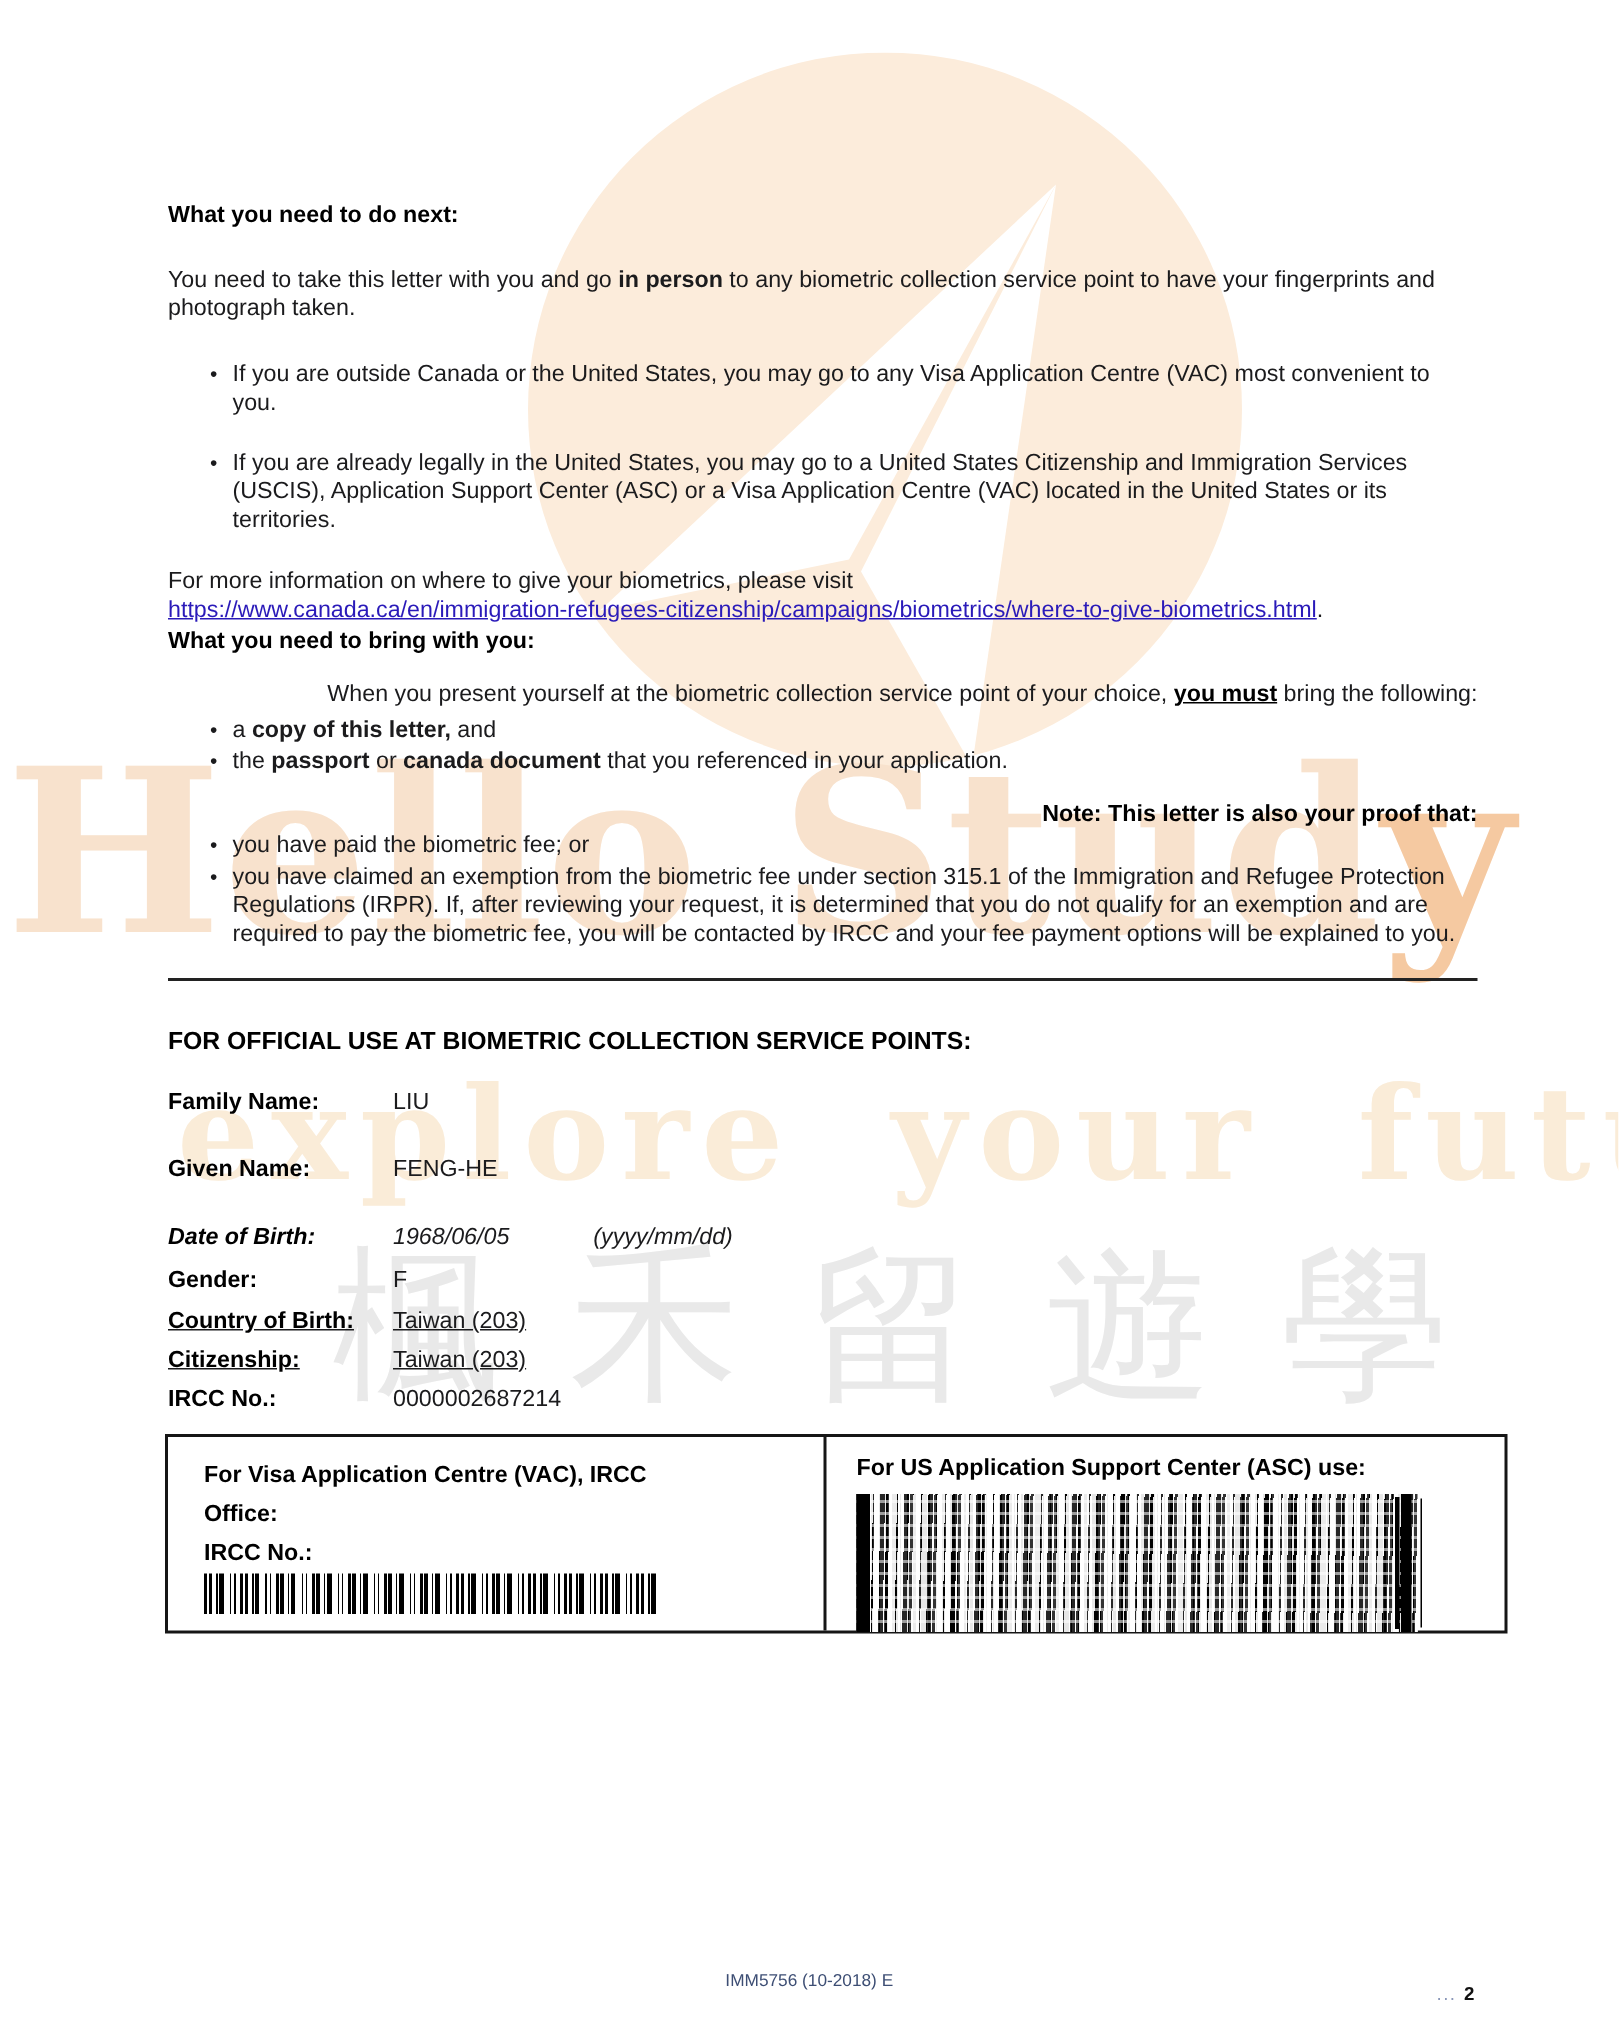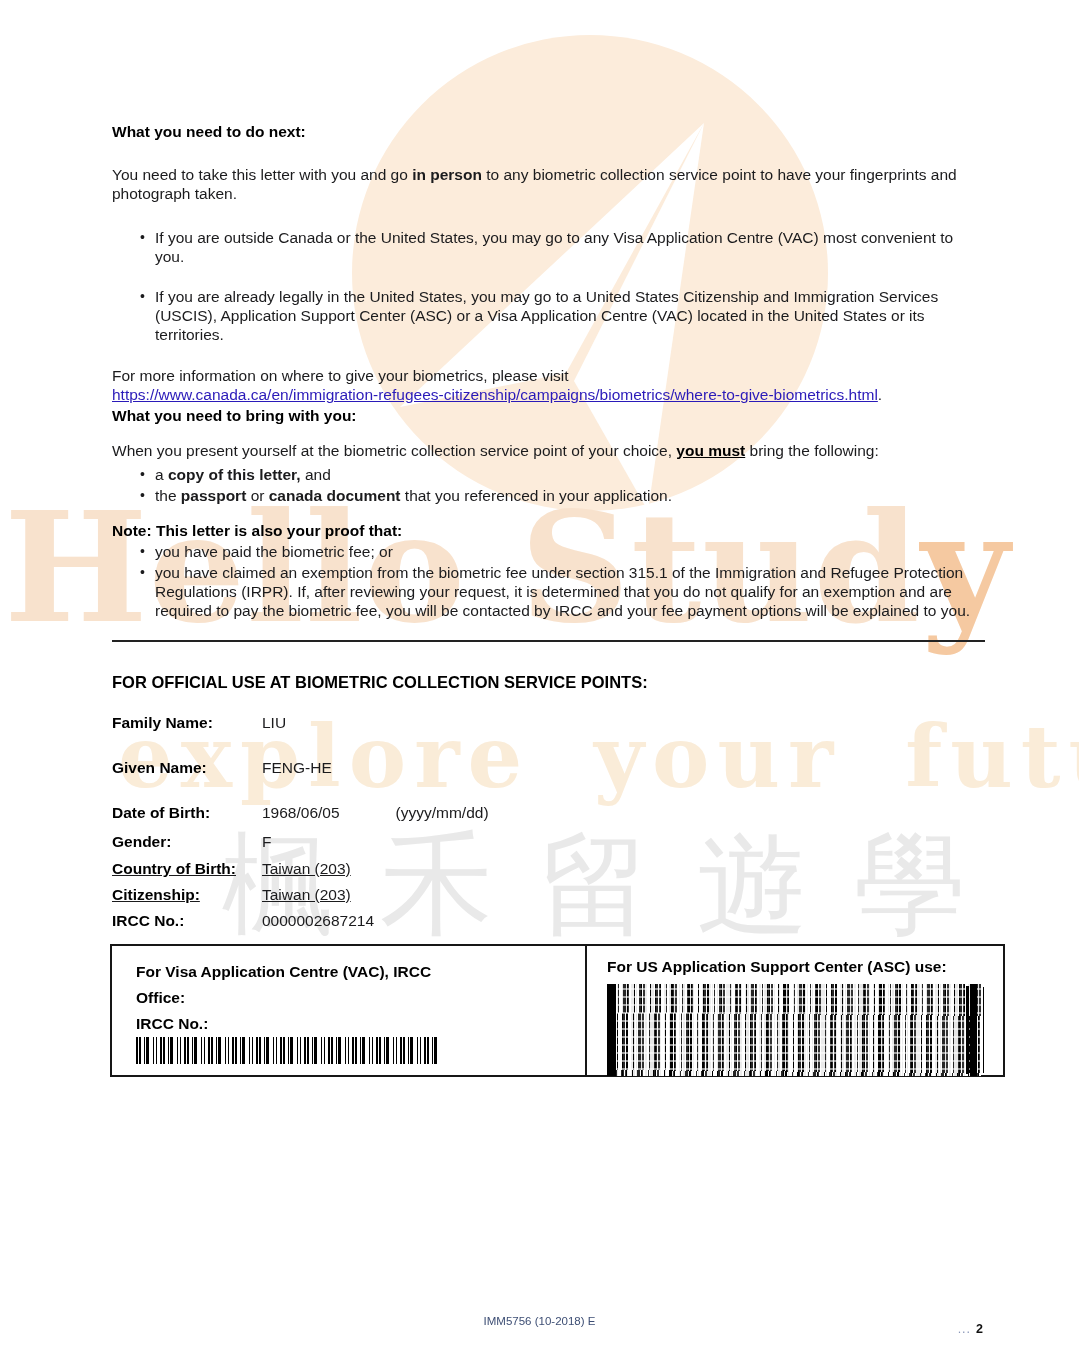--- a/index.html
+++ b/index.html
@@ -21,38 +21,38 @@
     left:118px; top:714px; font-family:"DejaVu Serif", serif; font-weight:bold;
     font-size:86px; line-height:1; letter-spacing:8px; word-spacing:26px;
     white-space:nowrap; color:#faecd8;
   }
   .wm-cjk {
     left:222px; top:828px; font-family:"DejaVu Sans", sans-serif;
     font-size:112px; line-height:1; letter-spacing:46px; white-space:nowrap;
     color:#e9e9e9;
   }
   
-  .content { position:absolute; left:112px; top:0; width:873px; z-index:2; font-size:15.5px; line-height:19px; }
+  .content { position:absolute; left:112px; top:12px; width:873px; z-index:2; font-size:15.5px; line-height:19px; }
   .hd { font-weight:bold; color:#000; }
   .mt122{margin-top:122px;} .mt31{margin-top:31px;} .mt25{margin-top:25px;}
-  .mt24{margin-top:24px;} .mt22{margin-top:22px;} .mt18{margin-top:2px;} .mt16{margin-top:16px;}
-  .mt14{margin-top:14px;gap:36px;} .mt5{margin-top:5px;} .mt2{margin-top:2px;}
+  .mt24{margin-top:24px;} .mt22{margin-top:22px;} .mt18{margin-top:2px;} .mt16{margin-top:16px;text-align:right;}
+  .mt14{margin-top:14px;} .mt5{margin-top:5px;} .mt2{margin-top:2px;}
   .bullet { display:flex; padding-left:28px; }
   .bullet + .bullet { margin-top:21px; }
   .blist-tight .bullet + .bullet { margin-top:2px; }
   .dot { flex:none; width:15px; font-size:14px; }
   .btxt { flex:1; }
   a.doc-link { color:#2a1ab9; text-decoration:underline; }
   .ul-bold { font-weight:bold; text-decoration:underline; color:#000; }
   .sep { height:2px; background:#222; margin-top:20px; }
   .official-hd { font-size:16.5px; margin-bottom:21px; }
   .field { display:flex; }
   .flabel { flex:none; width:150px; font-weight:bold; color:#000; }
   .fsuffix { margin-left:56px; }
-  .mb26{margin-bottom:26px;} .mb10{margin-bottom:10px;} .mb8{margin-bottom:8px;} .mb7{margin-bottom:7px;text-decoration:underline;}
+  .mb26{margin-bottom:26px;} .mb10{margin-bottom:10px;font-style:italic;} .mb8{margin-bottom:8px;} .mb7{margin-bottom:7px;text-decoration:underline;}
   
   .boxes { display:flex; margin-left:-2px; width:895px; height:133px; border:2px solid #161616; }
   .box-vac { flex:none; width:437px; padding:13px 20px 10px 24px; position:relative; }
   .box-asc { flex:1; border-left:2px solid #161616; padding:8px 16px 12px 20px; }
   .box-title { font-weight:bold; color:#000; line-height:26px; }
   .bc1d {
     position:absolute; left:24px; bottom:11px; width:302px; height:27px;
     background:repeating-linear-gradient(90deg,#000 0 2px,#fff 2px 3px,#000 3px 5px,#fff 5px 8px,#000 8px 9px,#fff 9px 10px,#000 10px 13px,#fff 13px 17px,#000 17px 18px,#fff 18px 20px,#000 20px 21px,#fff 21px 24px);
   }
   .bc2d {

